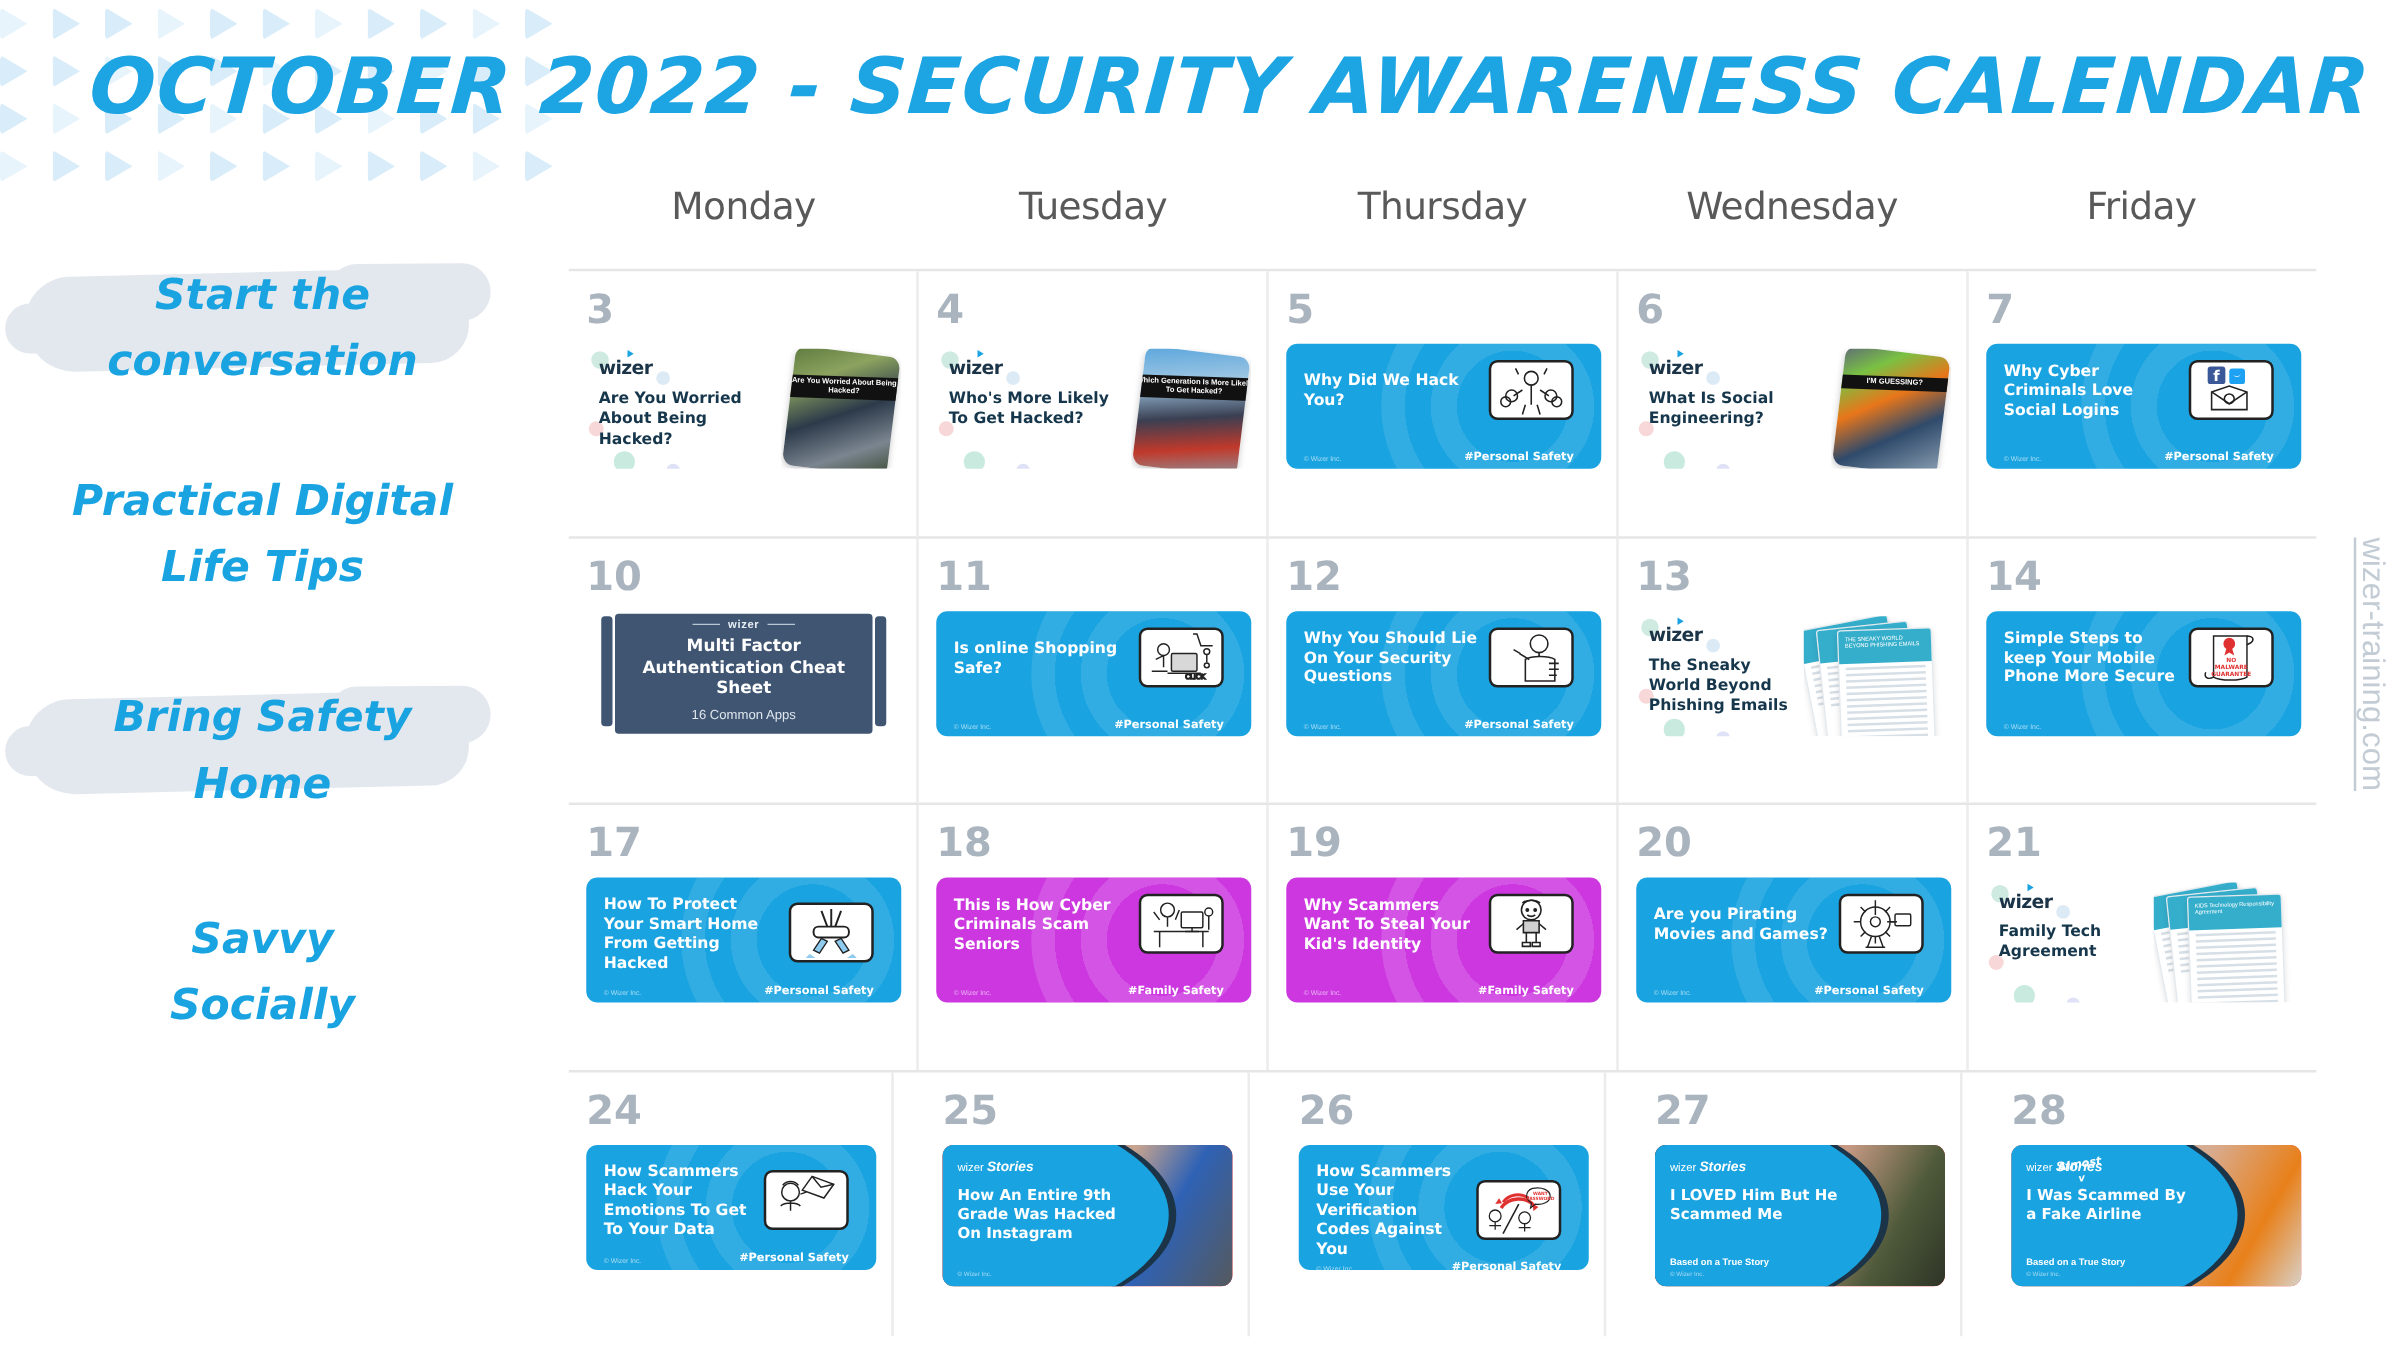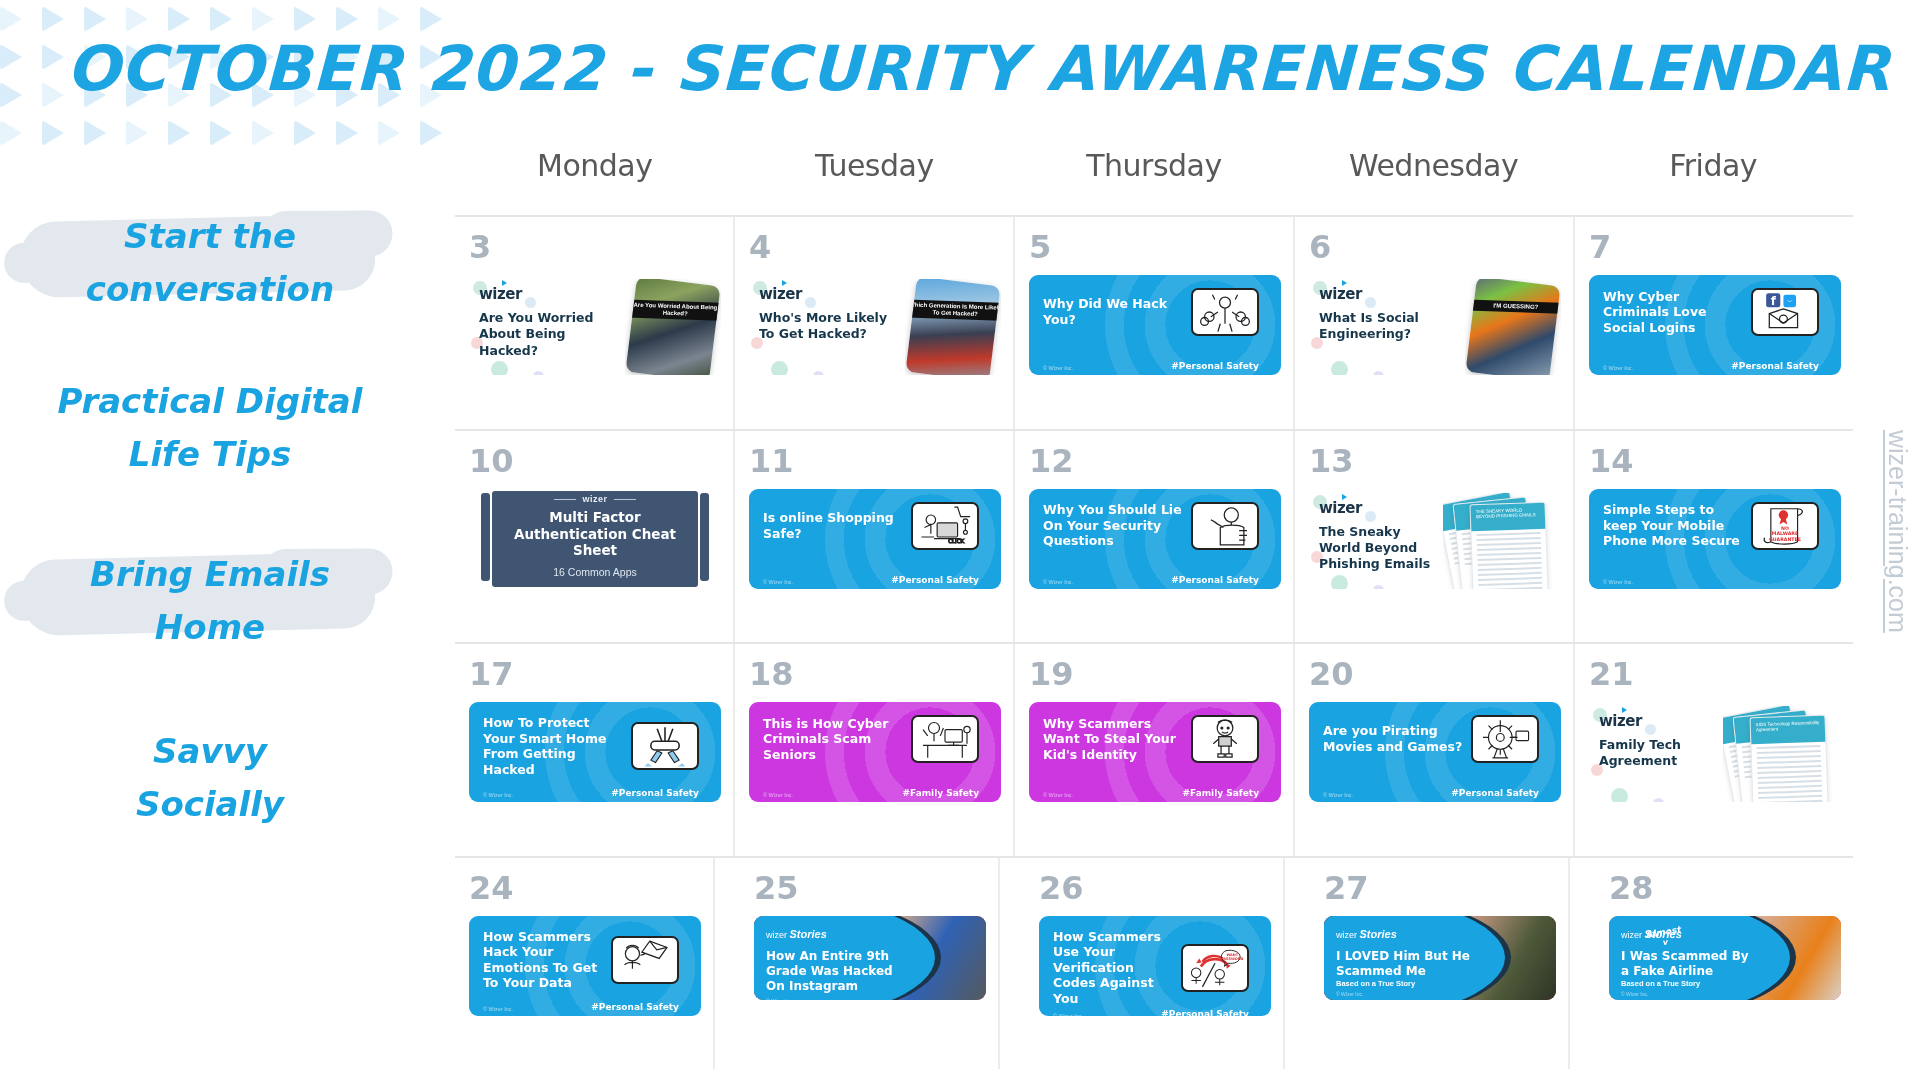--- a/index.html
+++ b/index.html
@@ -229,21 +229,21 @@
   .sheet-rule{ width:46px;height:1px;background:#c9d4e0;margin-top:5px; }
   .sheet-spine{
     position:absolute; top:4px; width:9px; height:88px;
     background:#3f5572; border-radius:3px;
   }
   .sheet-spine.l{ left:calc(9% - 11px); }
   .sheet-spine.r{ right:calc(9% - 11px); }
 
   
   .story-card{
-    height:84px; border-radius:9px; overflow:hidden; position:relative;
+    height:113px; border-radius:9px; overflow:hidden; position:relative;
     background:#ef4444;
   }
   .story-photo{ position:absolute; inset:0; }
   .story-mask{
     position:absolute; left:0; top:-28%; width:78%; height:156%;
     background:#19a3e0; border-radius:0 100% 100% 0 / 0 50% 50% 0;
     box-shadow:6px 0 0 0 #1b3448;
   }
   .story-body{ position:absolute; left:0; top:0; width:66%; height:100%;
     padding:12px 6px 6px 12px; display:flex; flex-direction:column; z-index:3; }
@@ -370,21 +370,21 @@
     <div class="row-label" style="top: 210px;">
       <div>Start the</div>
       <div>conversation</div>
     </div>
     <div class="row-label" style="top: 375px;">
       <div>Practical Digital</div>
       <div>Life Tips</div>
     </div>
     <div class="brush" style="top: 556px;"></div>
     <div class="row-label" style="top: 548px;">
-      <div>Bring Emails</div>
+      <div>Bring Safety</div>
       <div>Home</div>
     </div>
     <div class="row-label" style="top: 725px;">
       <div>Savvy</div>
       <div>Socially</div>
     </div>
   </div>
 
 <div id="calendar">
     <div class="cal-row">

